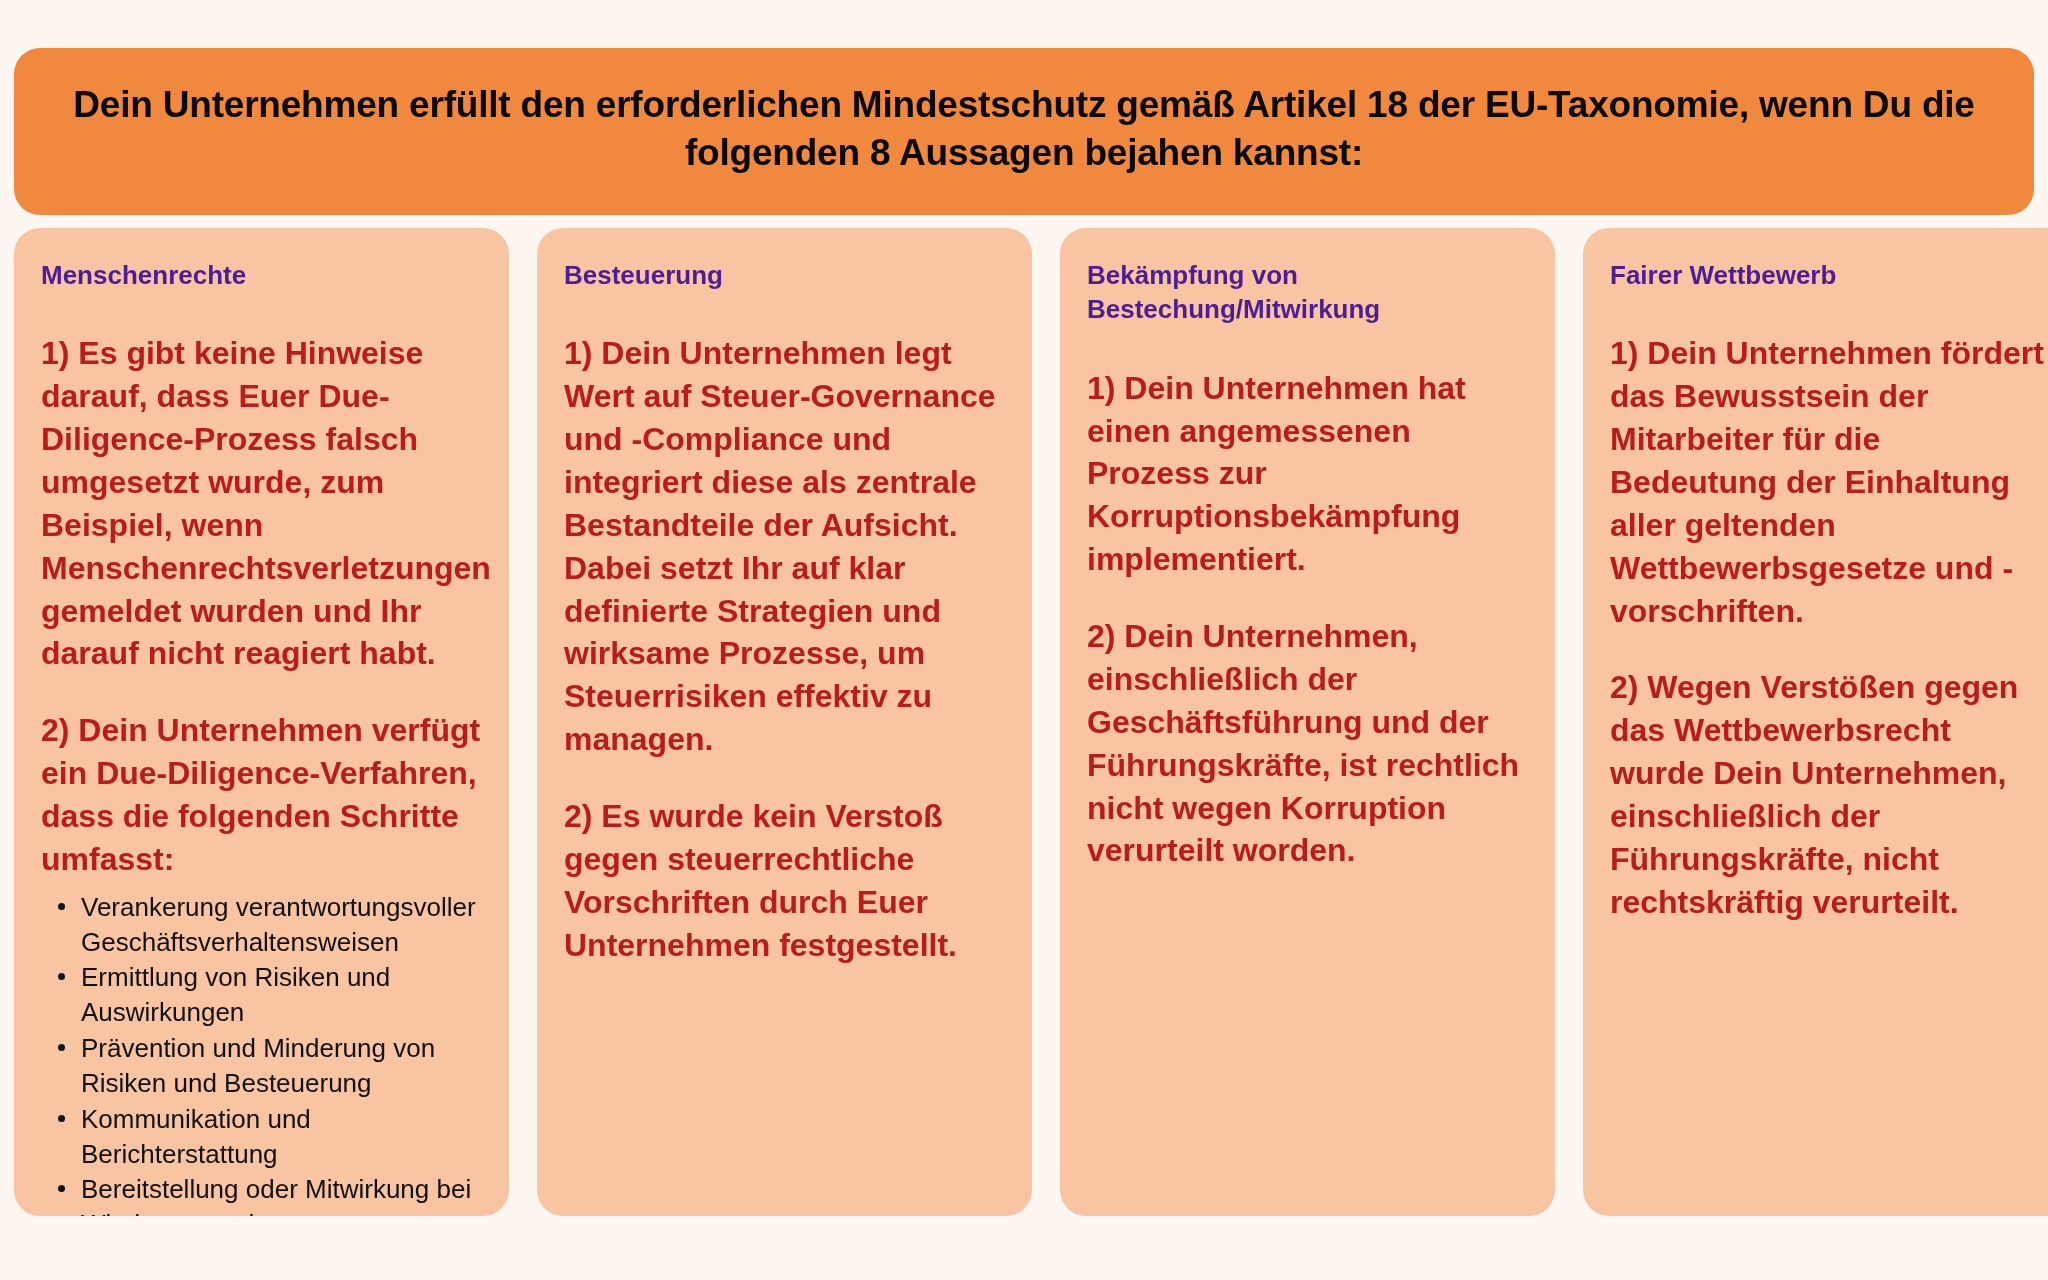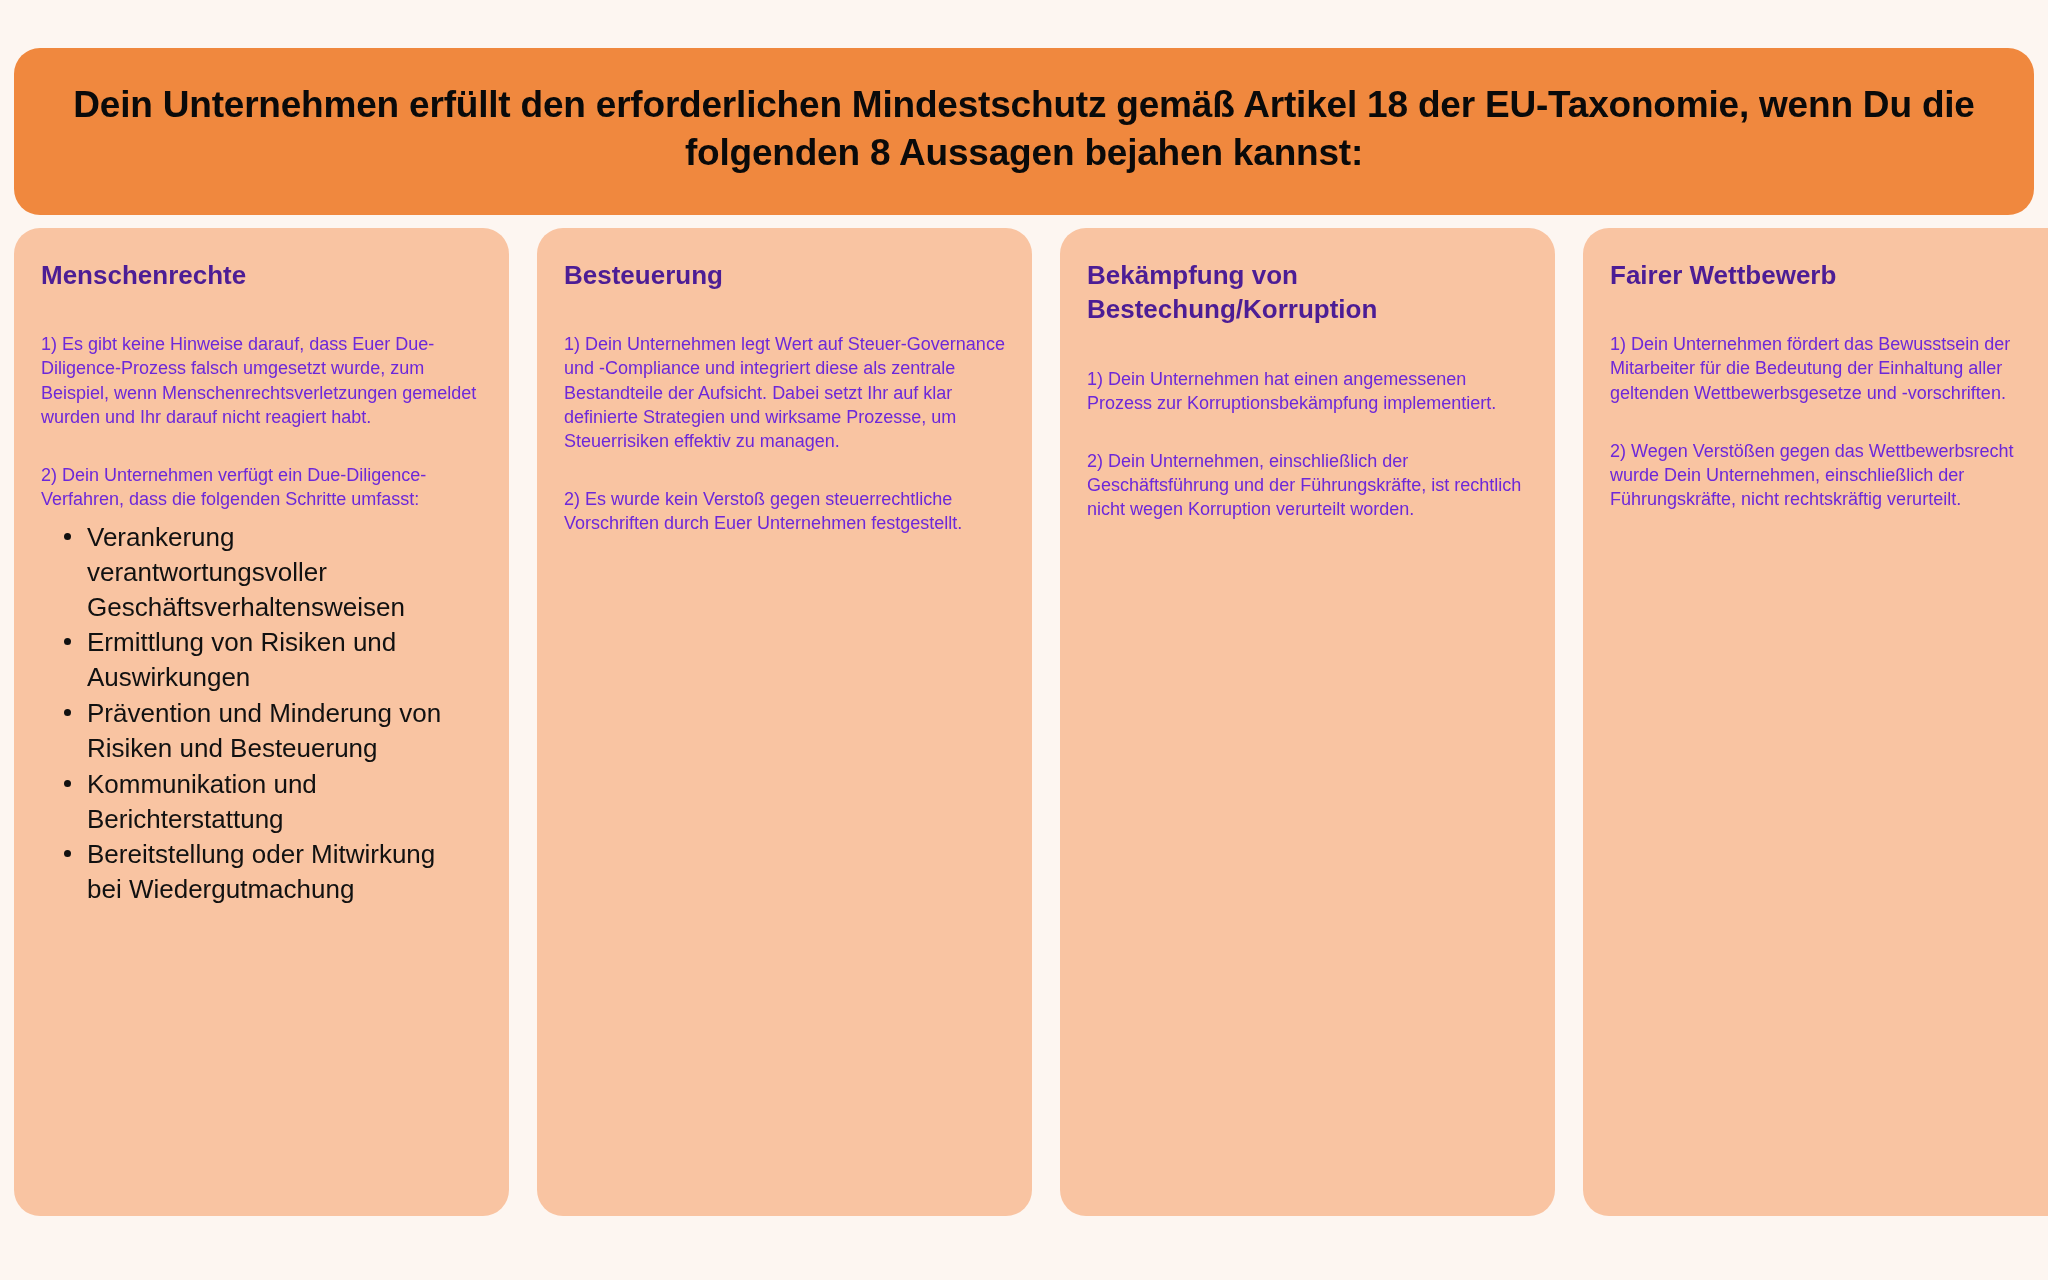--- a/index.html
+++ b/index.html
@@ -74,30 +74,31 @@
     font-size: 26px;
     font-weight: bold;
     color: #4c1d95;
     line-height: 1.32;
     margin: 0 0 0 0;
   }
   .card-body {
     margin-top: 40px;
   }
   .para {
-    font-size: 18px;
+    font-size: 32px;
     line-height: 1.34;
-    color: #6d28d9;
+    color: #b91c1c;
     margin: 0 0 34px 0;
+    font-weight: bold;
   }
   .para:last-child { margin-bottom: 0; }
 
   ul.steps {
     list-style: none;
-    margin: 6px;
+    margin: 0;
     padding: 0;
   }
   ul.steps li {
     font-size: 26px;
     line-height: 1.34;
     color: #111;
     position: relative;
     padding-left: 40px;
     margin: 0 0 1px 0;
   }
@@ -139,21 +140,21 @@
 
     <div class="card card-2">
       <div class="card-title">Besteuerung</div>
       <div class="card-body">
         <p class="para">1) Dein Unternehmen legt Wert auf Steuer-Governance und -Compliance und integriert diese als zentrale Bestandteile der Aufsicht. Dabei setzt Ihr auf klar definierte Strategien und wirksame Prozesse, um Steuerrisiken effektiv zu managen.</p>
         <p class="para">2) Es wurde kein Verstoß gegen steuerrechtliche Vorschriften durch Euer Unternehmen festgestellt.</p>
       </div>
     </div>
 
     <div class="card card-3">
-      <div class="card-title">Bekämpfung von Bestechung/Korruption</div>
+      <div class="card-title">Bekämpfung von Bestechung/Mitwirkung</div>
       <div class="card-body">
         <p class="para">1) Dein Unternehmen hat einen angemessenen Prozess zur Korruptionsbekämpfung implementiert.</p>
         <p class="para">2) Dein Unternehmen, einschließlich der Geschäftsführung und der Führungskräfte, ist rechtlich nicht wegen Korruption verurteilt worden.</p>
       </div>
     </div>
 
     <div class="card card-4">
       <div class="card-title">Fairer Wettbewerb</div>
       <div class="card-body">
         <p class="para">1) Dein Unternehmen fördert das Bewusstsein der Mitarbeiter für die Bedeutung der Einhaltung aller geltenden Wettbewerbsgesetze und -vorschriften.</p>

